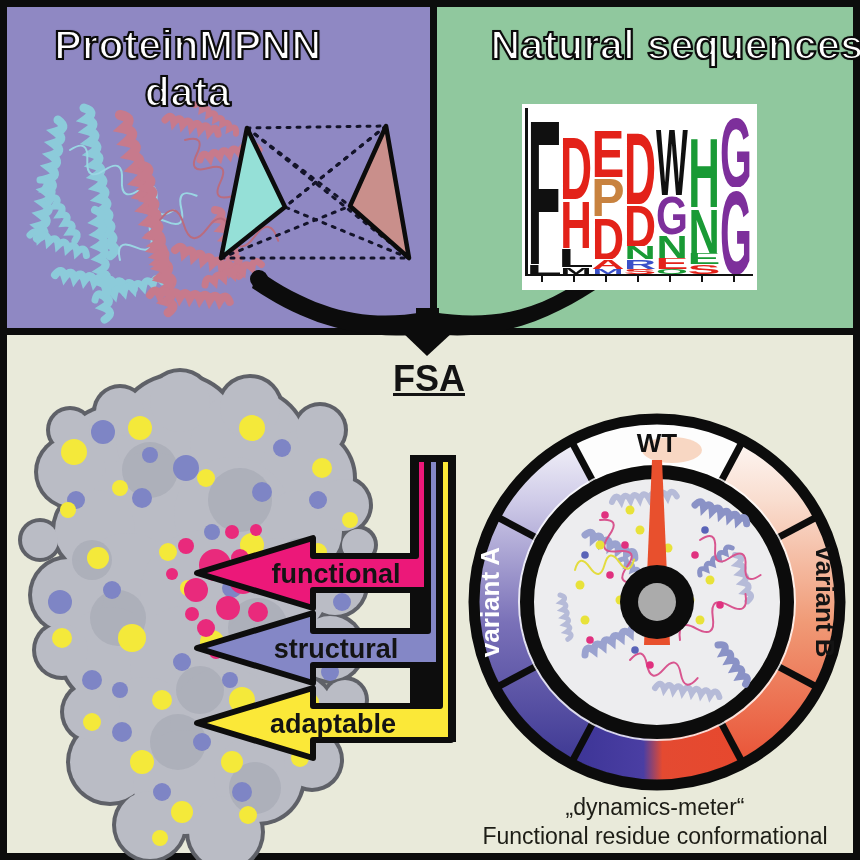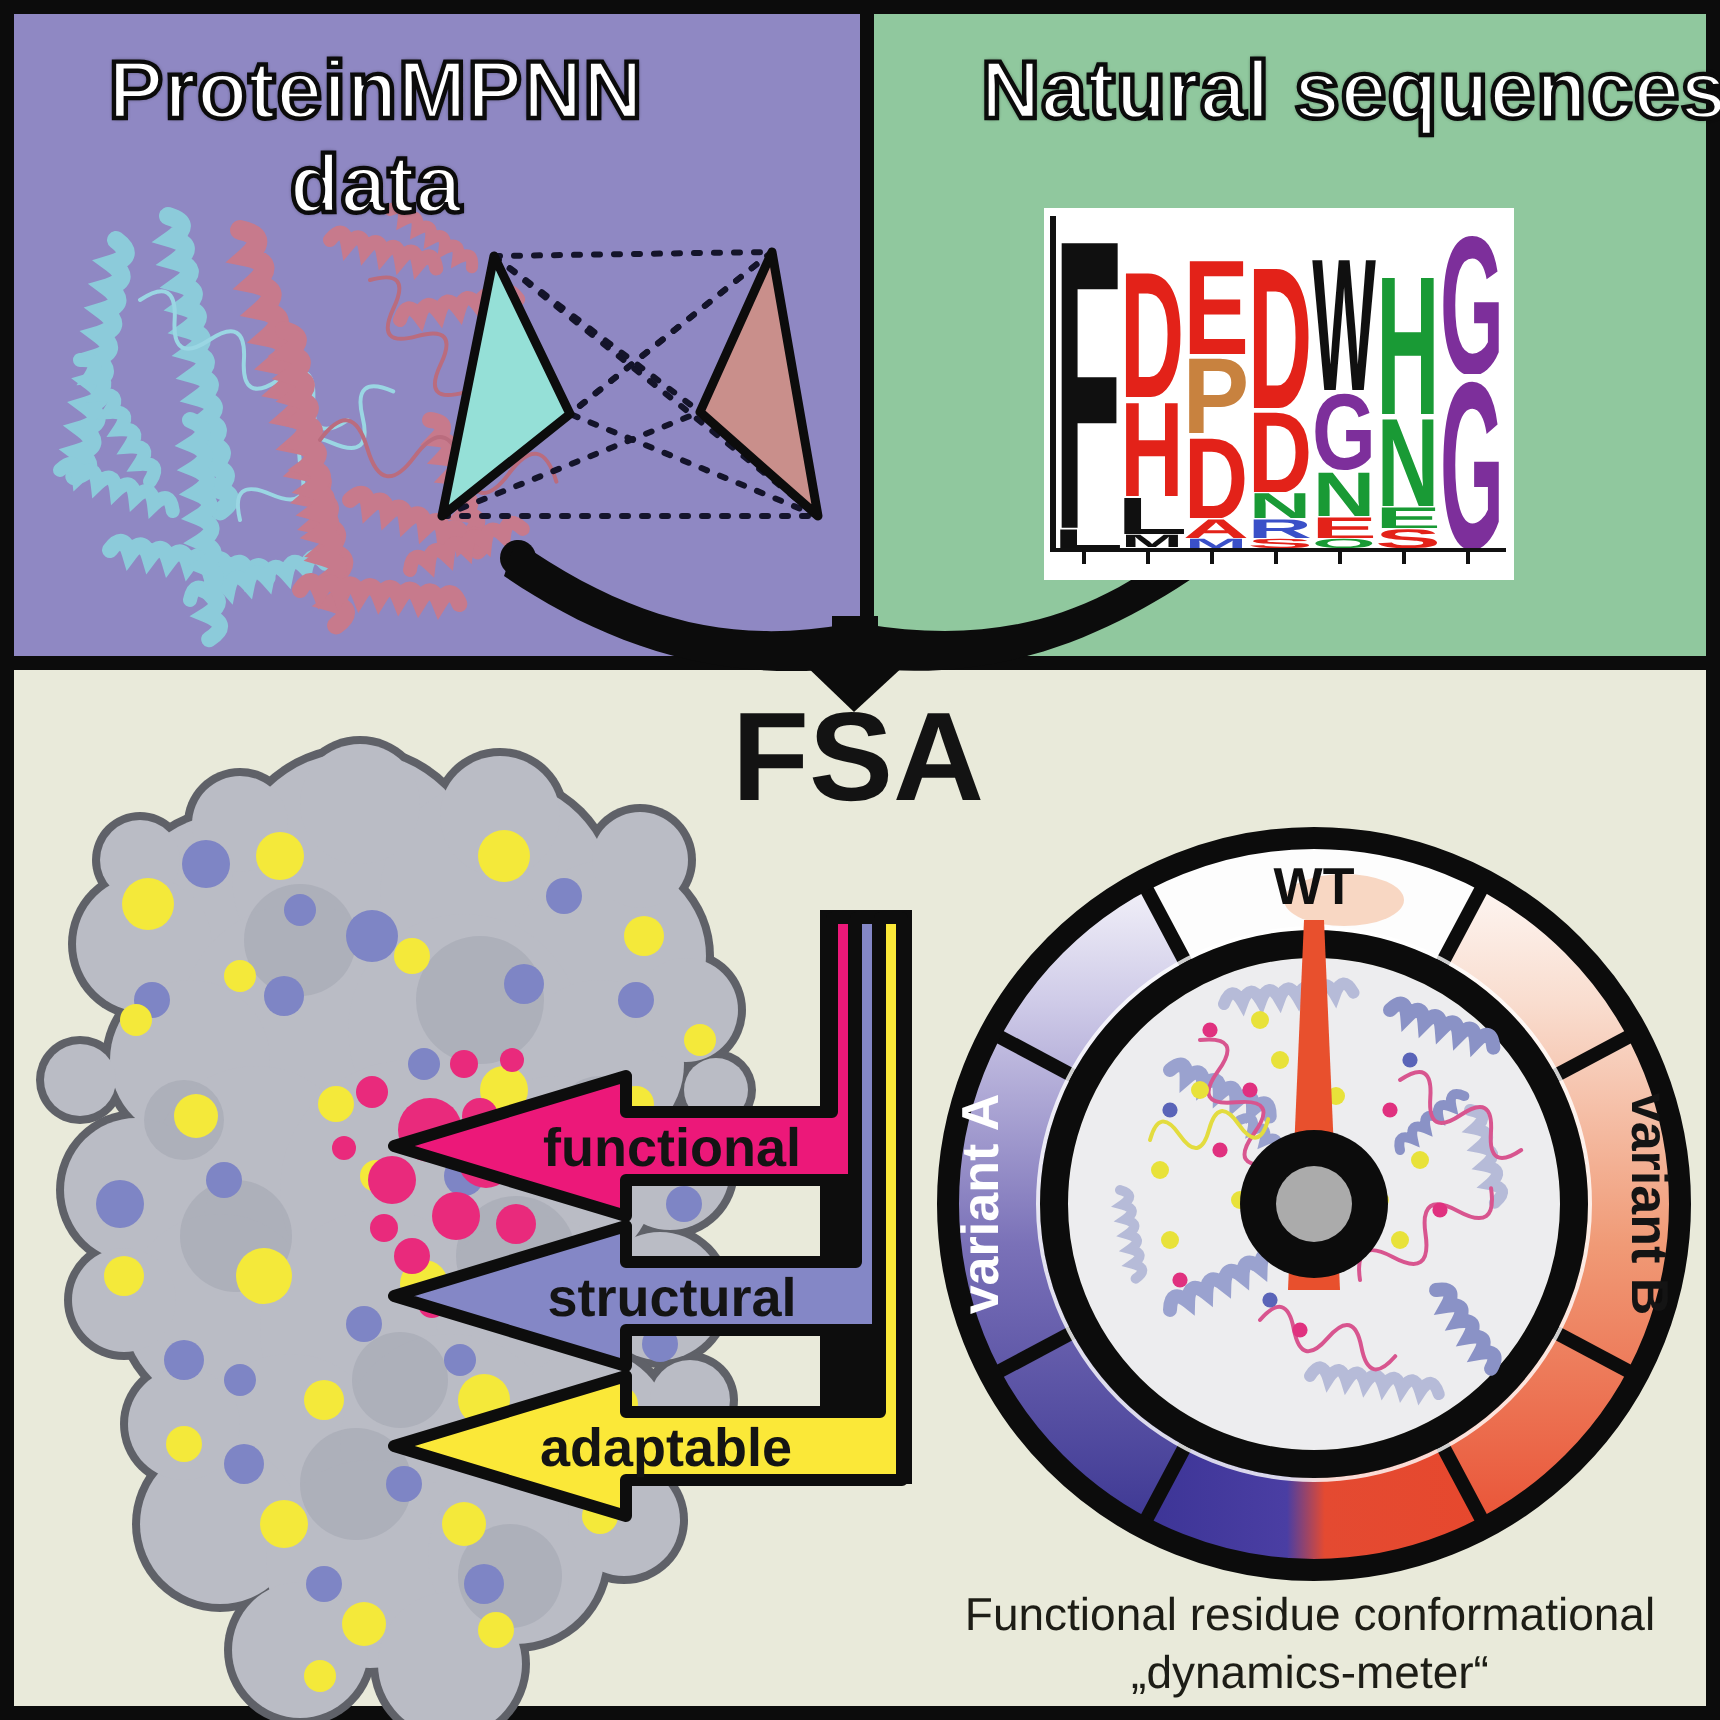--- a/index.html
+++ b/index.html
@@ -8,21 +8,21 @@
   #panel-mpnn{left:7px;top:7px;width:423px;height:321px;background:#8F88C3;}
   #panel-nat{left:437px;top:7px;width:416px;height:321px;background:#90C89E;}
   #panel-fsa{left:7px;top:335px;width:846px;height:518px;background:#E9EADA;}
   #art{position:absolute;left:0;top:0;width:860px;height:860px;pointer-events:none;}
   svg{font-family:"Liberation Sans",sans-serif;}
   .panel-title{position:absolute;text-align:center;font-weight:bold;color:#ffffff;
     font-size:41px;letter-spacing:0.5px;-webkit-text-stroke:2.2px #0b0b0b;text-shadow:0 0 2px #0b0b0b;}
   #title-mpnn{left:7px;top:22px;width:362px;}
   #title-nat{left:437px;top:22px;width:416px;padding-left:32px;}
   #fsa-title{position:absolute;left:279px;top:354px;width:300px;text-align:center;
-    font-weight:bold;color:#131313;font-size:63px;line-height:50px;}
+    font-weight:bold;color:#131313;font-size:36px;line-height:50px;text-decoration:underline;}
   #meter-caption{position:absolute;left:455px;top:793px;width:400px;text-align:center;
     font-size:23px;line-height:29px;color:#1d1d16;}
   
   #logo{position:absolute;left:522px;top:104px;width:235px;height:186px;background:#ffffff;}
   #logo-cols{position:absolute;left:3px;top:4px;width:228px;height:166px;display:flex;
     align-items:flex-end;border-left:3px solid #111;}
   .logo-col{width:32px;display:flex;flex-direction:column;justify-content:flex-end;}
   .logo-cell{width:100%;overflow:hidden;}
   .logo-cell svg{display:block;width:100%;height:100%;}
   #logo-axis{position:absolute;left:3px;top:170px;width:228px;height:12px;border-top:2.5px solid #111;}
@@ -509,16 +509,16 @@
   </div>
 
   <div class="panel-title" id="title-mpnn">ProteinMPNN data</div>
   <div class="panel-title" id="title-nat">Natural sequences</div>
 
   <div id="fsa-title">
     <div>FSA</div>
   </div>
 
   <div id="meter-caption">
+    <div>„dynamics-meter“</div>
     <div>Functional residue conformational</div>
-    <div>„dynamics-meter“</div>
   </div>
 </div>
 
 </body></html>

